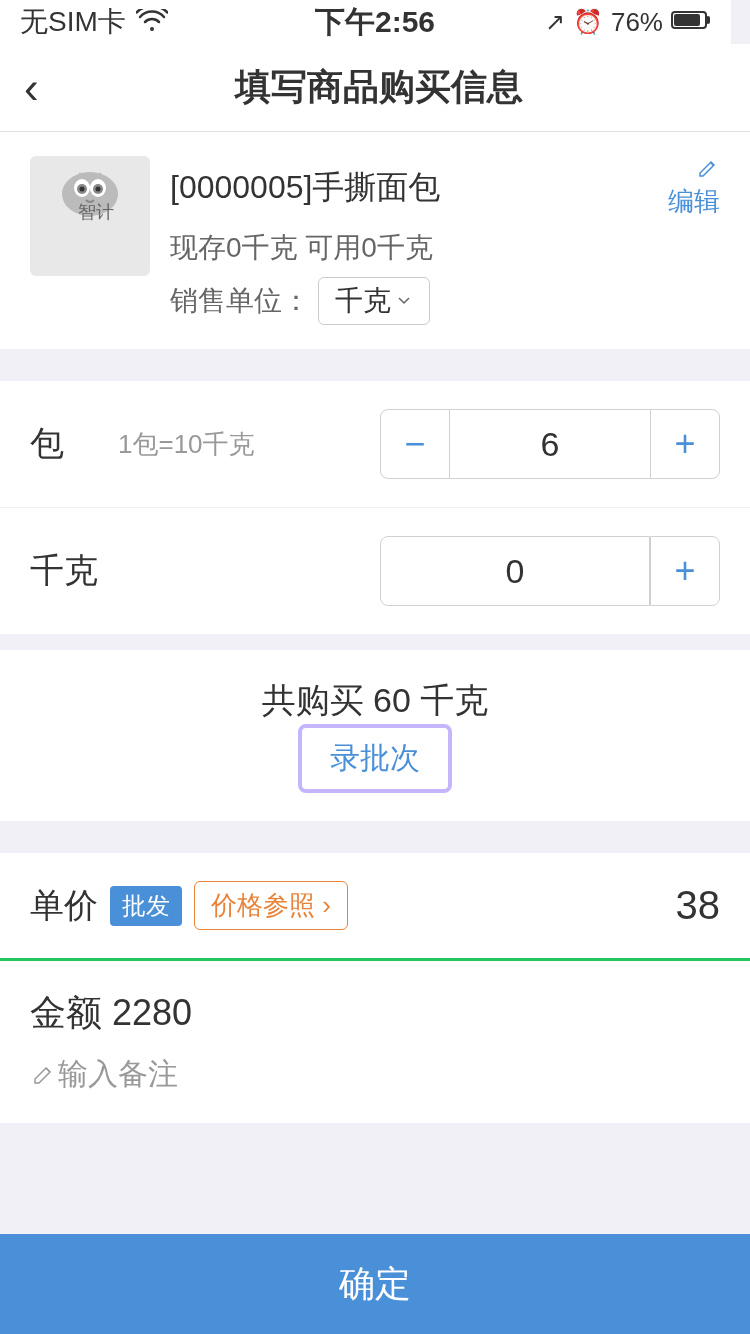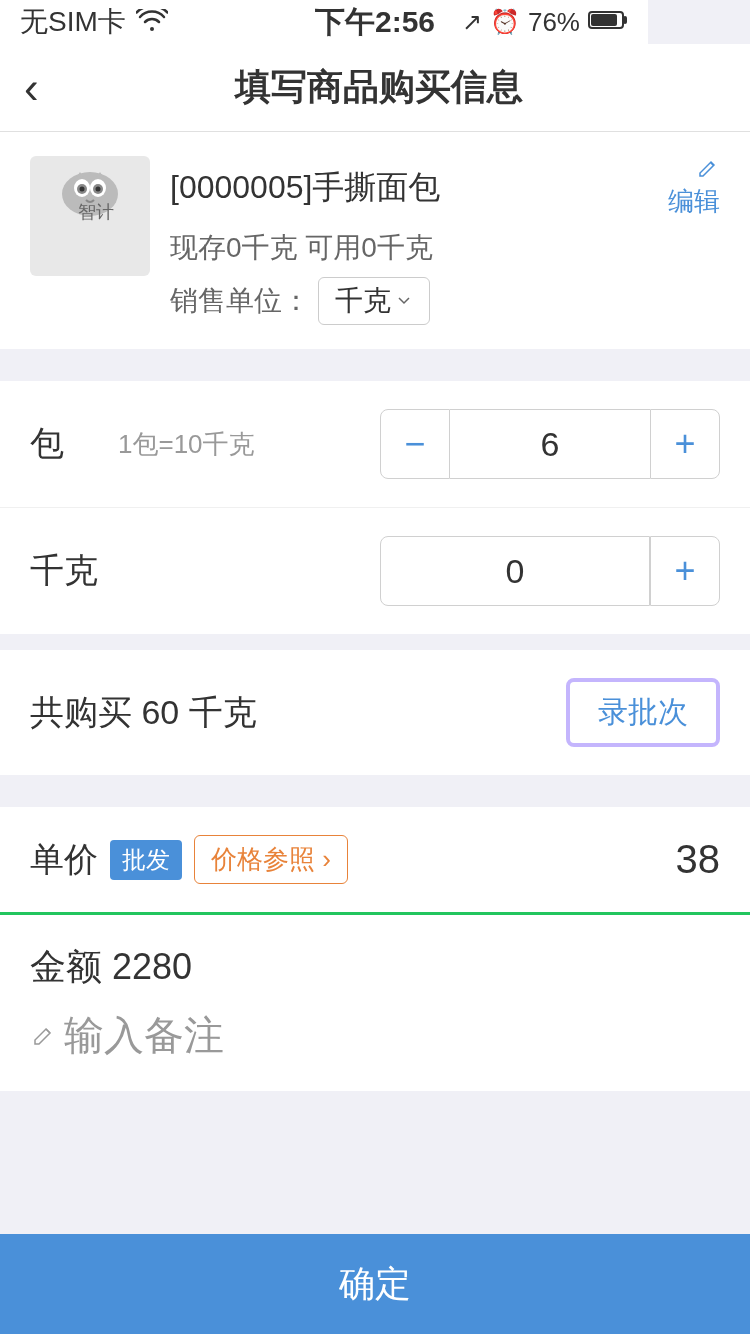--- a/index.html
+++ b/index.html
@@ -8,21 +8,21 @@
       width: 750px;
       min-height: 1334px;
       font-family: -apple-system, "PingFang SC", "Helvetica Neue", Arial, sans-serif;
       background: #f0f0f6;
       font-size: 32px;
       color: #333;
     }
 
     
     .status-bar {
-      width: 648px;
+      width: 731px;
       height: 44px;
       background: #fff;
       display: flex;
       align-items: center;
       justify-content: space-between;
       padding: 0 20px;
       font-size: 28px;
       font-weight: 500;
     }
     .status-left { display: flex; align-items: center; gap: 10px; }
@@ -183,20 +183,21 @@
     }
 
     
     .summary-row {
       background: #fff;
       padding: 28px 30px;
       display: flex;
       align-items: center;
       justify-content: space-between;
       margin-bottom: 16px;
+      flex-direction: column;
     }
     .summary-text {
       font-size: 34px;
       color: #333;
     }
     .batch-btn {
       border: 4px solid #c4b5fd;
       border-radius: 8px;
       padding: 10px 28px;
       font-size: 30px;
@@ -254,23 +255,23 @@
     }
     .amount-text {
       font-size: 36px;
       font-weight: 500;
       color: #333;
       margin-bottom: 16px;
     }
     .remark-row {
       display: flex;
       align-items: center;
-      gap: 6px;
+      gap: 0;
       color: #999;
-      font-size: 40px;
+      font-size: 30px;
     }
 
     
     .confirm-bar {
       position: fixed;
       bottom: 0;
       width: 750px;
       height: 100px;
       background: #4a90d9;
       display: flex;

